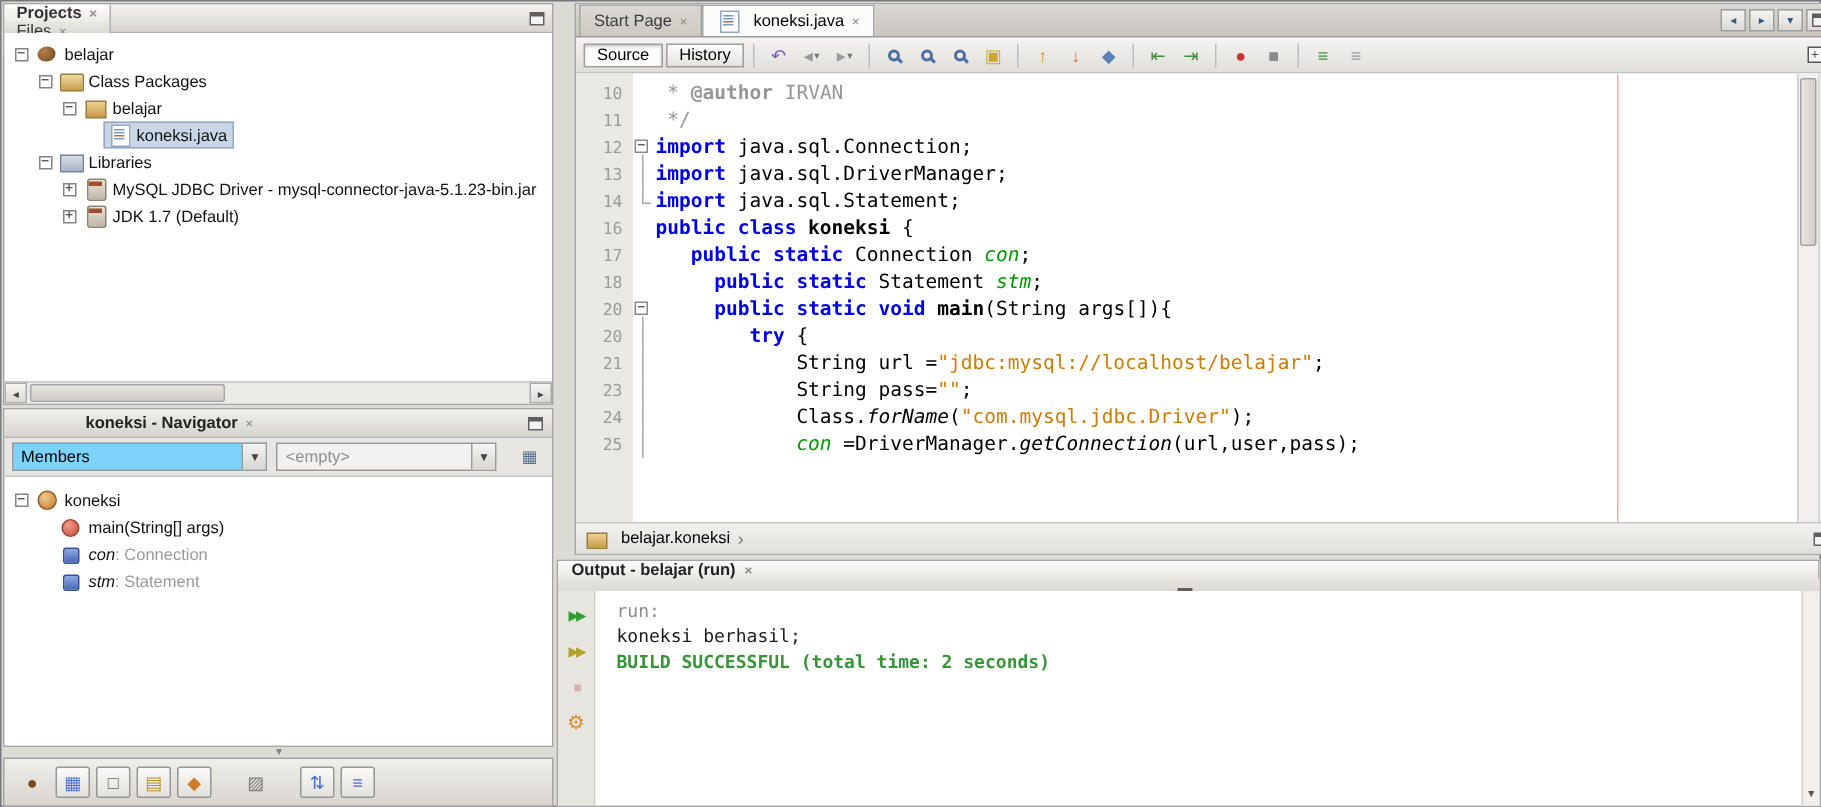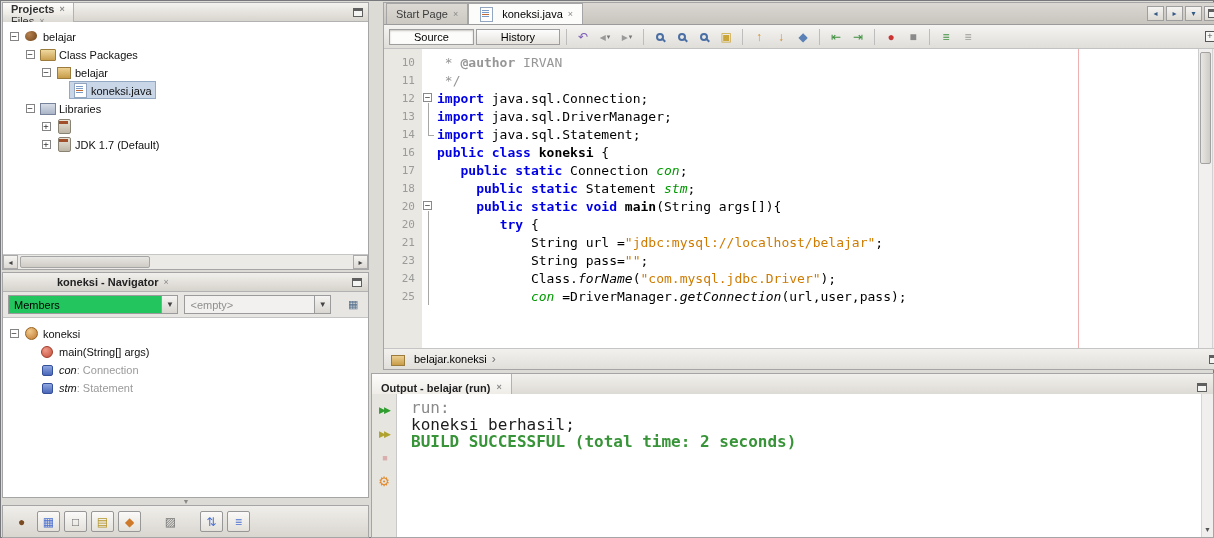--- a/index.html
+++ b/index.html
@@ -51,21 +51,21 @@
   #projects-panel { left:1px; top:1px; width:367px; height:268px; }
   #project-tree { top:19px; bottom:15px; }
   .hscroll { position:absolute; left:0; right:0; bottom:0; height:15px; background:#eceae7; border-top:1px solid #c6c6c6; display:flex; align-items:stretch; }
   .sbtn { width:15px; background:linear-gradient(#f6f5f3,#dcd9d4); border:1px solid #aaa; font-size:8px; color:#444; display:flex; align-items:center; justify-content:center; }
   .strack { flex:1; position:relative; }
   .sthumb { position:absolute; left:2px; top:1px; bottom:1px; width:130px; background:linear-gradient(#e8e6e2,#cfccc6); border:1px solid #a5a5a5; border-radius:2px; }
 
   
   #navigator-panel { left:1px; top:271px; width:367px; height:226px; }
   .comborow { height:26px; background:#e8e6e2; border-bottom:1px solid #c4c4c4; display:flex; align-items:center; gap:6px; padding:0 5px; }
-  .combo { height:19px; background:#22c55e; border:1px solid #9b9b9b; display:flex; align-items:stretch; }
+  .combo { height:19px; background:#7dd3fc; border:1px solid #9b9b9b; display:flex; align-items:stretch; }
   .combo .cval { flex:1; padding:1px 5px 0 5px; display:flex; align-items:center; }
   .combo .carr { width:16px; border-left:1px solid #9b9b9b; background:linear-gradient(#f5f4f2,#d9d6d0); text-align:center; font-size:8px; color:#444; display:flex; align-items:center; justify-content:center; }
   .combo.disabled { background:#f2f1ef; }
   .combo.disabled .cval { color:#8f8f8f; }
   .mini-btn { width:20px; height:19px; display:flex; align-items:center; justify-content:center; color:#55708e; font-size:11px; }
   #navigator-tree { top:46px; bottom:0; }
 
   #collapse-handle { position:absolute; left:172px; top:497px; width:26px; height:7px; color:#888; font-size:7px; line-height:7px; text-align:center; }
 
   
@@ -76,21 +76,21 @@
 
   
   #editor-panel { left:382px; top:1px; width:843px; height:368px; background:#fff; border:1px solid #a5a5a5; }
   .etabbar { height:22px; background:linear-gradient(#dbd8d3,#c8c5bf); border-bottom:1px solid #9b9b9b; display:flex; align-items:flex-end; padding-left:2px; position:relative; }
   .etab { height:21px; display:flex; align-items:center; gap:5px; padding:0 9px; background:linear-gradient(#dcd9d4,#ccc9c2); border:1px solid #a5a5a5; border-bottom:none; color:#3c3c3c; }
   .etab.active { background:#fcfcfb; color:#000; }
   .tabctrls { position:absolute; top:3px; right:4px; display:flex; gap:2px; }
   .tcbtn { width:17px; height:15px; border:1px solid #9e9e9e; background:linear-gradient(#f5f4f2,#dcd9d3); display:flex; align-items:center; justify-content:center; font-size:8px; color:#345a86; }
 
   .etoolbar { height:24px; background:linear-gradient(#f5f4f2,#e0ded9); border-bottom:1px solid #c2c2c2; display:flex; align-items:center; padding:0 5px; gap:2px; }
-  .viewbtn { height:16px; padding:0 24px; border:1px solid #9e9e9e; background:linear-gradient(#fdfdfd,#e6e3de); display:flex; align-items:center; }
+  .viewbtn { height:16px; padding:0 8px; border:1px solid #9e9e9e; background:linear-gradient(#fdfdfd,#e6e3de); display:flex; align-items:center; }
   .viewbtn.active { background:#fcfcfb; box-shadow:inset 0 1px 2px #c9c6c0; }
   .isep { width:1px; height:16px; background:#bdbdbd; margin:0 4px; flex:none; }
   .ibtn { width:20px; height:20px; display:flex; align-items:center; justify-content:center; font-size:12px; position:relative; }
   .ibtn .drop { font-size:7px; color:#777; margin-left:1px; }
   .splitbox { width:11px; height:11px; border:1px solid #555; font-size:9px; line-height:9px; text-align:center; color:#555; background:#f6f6f4; }
 
   #editor { position:absolute; top:46px; left:0; right:0; bottom:21px; background:linear-gradient(90deg, #e9e8e2 0, #e9e8e2 38px, #fff 38px); overflow:hidden; padding-top:4px; }
   .crow { height:18px; display:flex; align-items:center; font-family:"DejaVu Sans Mono",monospace; font-size:13px; white-space:pre; }
   .ln { width:38px; padding-right:7px; text-align:right; color:#9b9b9b; font-size:11px; flex:none; }
   .fold { width:15px; height:18px; position:relative; flex:none; }
@@ -111,26 +111,26 @@
   .vscroll { position:absolute; right:13px; top:0; bottom:0; width:14px; background:#f1f0ee; border-left:1px solid #cccccc; }
   .vthumb { position:absolute; left:1px; right:1px; top:3px; height:112px; background:linear-gradient(90deg,#e9e7e3,#cfccc6); border:1px solid #a2a2a2; border-radius:2px; }
   .stripe { position:absolute; right:0; top:0; bottom:0; width:13px; background:#ececea; border-left:1px solid #d2d2d2; }
   .smark { position:absolute; left:2px; width:8px; height:7px; }
 
   .breadcrumb { position:absolute; left:0; right:0; bottom:0; height:21px; background:linear-gradient(#f2f1ee,#e1dfda); border-top:1px solid #c5c5c5; display:flex; align-items:center; padding:0 6px; gap:5px; }
   .chev { color:#777; font-size:12px; }
 
   
   #output-panel { left:370px; top:372px; width:843px; height:165px; }
-  .ohead { height:28px; background:linear-gradient(#f2f0ec,#d6d3cd); border-bottom:1px solid #b2b2b2; display:flex; align-items:stretch; }
+  .ohead { height:28px; background:linear-gradient(#f2f0ec,#d6d3cd); border-bottom:1px solid #b2b2b2; display:flex; align-items:stretch;flex-direction:column; }
   .otab { display:flex; align-items:center; gap:6px; padding:0 9px; background:linear-gradient(#fdfcfb,#eae7e1); border-right:1px solid #b2b2b2; font-weight:bold; color:#222; }
   .obody { position:absolute; top:20px; left:0; right:0; bottom:0; display:flex; }
   .oicons { width:25px; background:#e7e5e0; border-right:1px solid #c9c9c9; display:flex; flex-direction:column; align-items:center; padding-top:7px; gap:7px; flex:none; }
   .oibtn { width:19px; height:17px; display:flex; align-items:center; justify-content:center; font-size:9px; letter-spacing:-2px; }
-  .otext { flex:1; font-family:"DejaVu Sans Mono",monospace; font-size:16px; line-height:17px; padding:5px 20px 5px 14px; background:#fff; }
+  .otext { flex:1; font-family:"DejaVu Sans Mono",monospace; font-size:12px; line-height:17px; padding:5px 20px 5px 14px; background:#fff; }
   .ol-muted { color:#8a8a8a; }
   .ol-plain { color:#1c1c1c; }
   .ol-success { color:#389438; font-weight:bold; }
   .oscroll { position:absolute; right:0; top:20px; bottom:0; width:12px; background:#f0efed; border-left:1px solid #d5d5d5; }
   .oscroll .down { position:absolute; bottom:1px; left:0; right:0; height:12px; font-size:7px; color:#555; text-align:center; line-height:12px; }
 </style>
 </head>
 <body>
 
 <div id="app">
@@ -198,20 +198,21 @@
             <span class="ic libraries-icon"></span>
             <span class="lbl">Libraries</span>
           </span>
         </div>
         <div class="trow" style="padding-left: 36px;">
           <span class="tglspot">
             <span class="tgl">+</span>
           </span>
           <span class="hl">
             <span class="ic jar-icon"></span>
+            <span class="lbl">MySQL JDBC Driver - mysql-connector-java-5.1.23-bin.jar</span>
           </span>
         </div>
         <div class="trow" style="padding-left: 36px;">
           <span class="tglspot">
             <span class="tgl">+</span>
           </span>
           <span class="hl">
             <span class="ic jdk-icon"></span>
             <span class="lbl">JDK 1.7 (Default)</span>
           </span>

